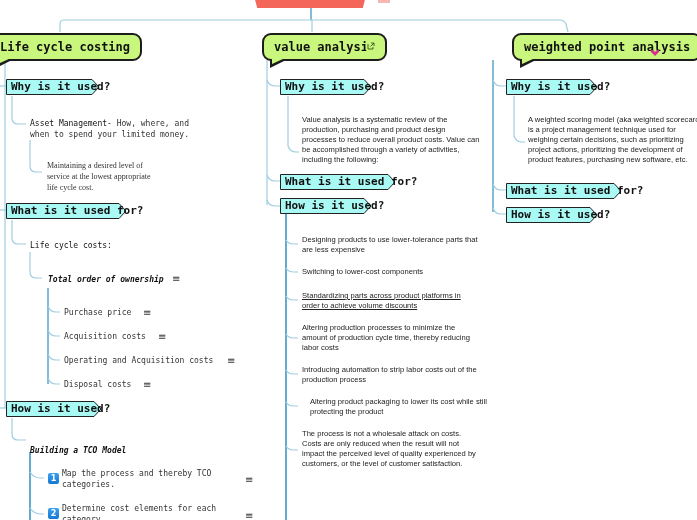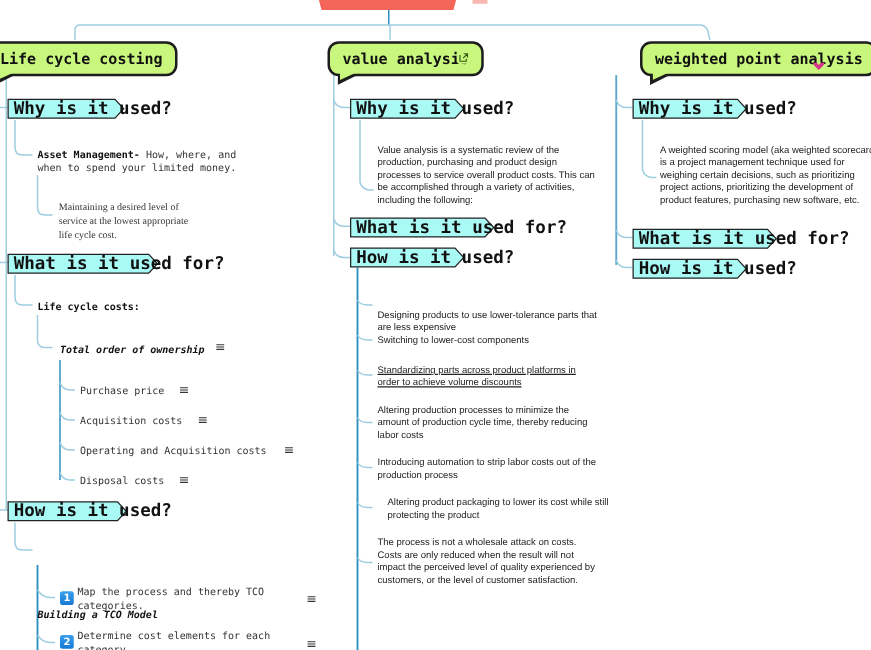--- a/index.html
+++ b/index.html
@@ -32,29 +32,29 @@
       background: #1d1d1d; clip-path: polygon(0 0, 100% 0, 0 100%);
     }
     .bubble::before {
       content: ""; position: absolute; left: 8px; bottom: -5px; width: 13px; height: 6px;
       background: #c9f77d; clip-path: polygon(0 0, 100% 0, 0 100%); z-index: 1;
     }
 
     
     .tag {
       position: absolute; height: 32px; line-height: 16px;
-      font-family: "DejaVu Sans Mono", monospace; font-weight: bold; font-size: 14px;
+      font-family: "DejaVu Sans Mono", monospace; font-weight: bold; font-size: 11px;
       color: #111; white-space: nowrap; padding-left: 5px;
     }
     .tag svg { position: absolute; left: 0; top: 0; overflow: visible; }
     .tag span { position: relative; }
 
     .mono { font-family: "DejaVu Sans Mono", monospace; font-size: 8px; color: #333; line-height: 11px; }
     .sans { font-family: "Liberation Sans", sans-serif; font-size: 7.6px; color: #222; line-height: 10px; }
-    .bold { font-weight: bold; color: #111; text-align: center; }
+    .bold { font-weight: normal; color: #111; text-align: center; }
     .ital { font-style: italic; font-weight: bold; color: #111; }
     .menu-icon { position: absolute; font-size: 10px; color: #333; font-family: "DejaVu Sans", sans-serif; line-height: 10px; }
 
     .num-badge {
       position: absolute; width: 11px; height: 11px; border-radius: 2px;
       background: linear-gradient(#3aa0ee, #1778d2); color: #fff;
       font-family: "DejaVu Sans", sans-serif; font-weight: bold; font-size: 8px; line-height: 11px; text-align: center;
     }
     .ext-icon {
       position: absolute; left: 366px; top: 41px; width: 10px; height: 10px;
@@ -157,21 +157,21 @@
 <div class="abs mono" style="left:64px; top:379px;">Disposal costs</div>
 <div class="menu-icon" style="left:143px; top:380px;">≡</div>
 
 <div class="tag" style="left:6px; top:401px;">
   <svg width="97" height="16">
       <polygon points="0.5,0.5 88,0.5 95,8 88,15.5 0.5,15.5" fill="#a9f9f5" stroke="#222" stroke-width="1"></polygon>
     </svg>
   <span>How is it used?</span>
 </div>
 
-<div class="abs mono ital" style="left:30px; top:445px;margin-top:41px;">Building a TCO Model</div>
+<div class="abs mono ital" style="left:30px; top:445px;">Building a TCO Model</div>
 
 <div class="num-badge" style="left:48px; top:473px;">1</div>
 <div class="abs mono" style="left:62px; top:468px; white-space:pre;">Map the process and thereby TCO
 categories.</div>
 <div class="menu-icon" style="left:245px; top:475px;">≡</div>
 
 <div class="num-badge" style="left:48px; top:508px;">2</div>
 <div class="abs mono" style="left:62px; top:503px; white-space:pre;">Determine cost elements for each
 category.</div>
 <div class="menu-icon" style="left:245px; top:511px;">≡</div>
@@ -185,37 +185,37 @@
     </svg>
 </div>
 
 <div class="tag" style="left:280px; top:79px;">
   <svg width="93" height="16">
       <polygon points="0.5,0.5 84,0.5 91,8 84,15.5 0.5,15.5" fill="#a9f9f5" stroke="#222" stroke-width="1"></polygon>
     </svg>
   <span>Why is it used?</span>
 </div>
 
-<div class="abs sans" style="left:302px; top:115px; width:180px;">Value analysis is a systematic review of the production, purchasing and product design processes to service overall product costs. This can be accomplished through a variety of activities, including the following:</div>
+<div class="abs sans" style="left:302px; top:115px; width:180px;">Value analysis is a systematic review of the production, purchasing and product design processes to reduce overall product costs. Value can be accomplished through a variety of activities, including the following:</div>
 
 <div class="tag" style="left:280px; top:174px;">
   <svg width="117" height="16">
       <polygon points="0.5,0.5 108,0.5 115,8 108,15.5 0.5,15.5" fill="#a9f9f5" stroke="#222" stroke-width="1"></polygon>
     </svg>
   <span>What is it used for?</span>
 </div>
 
 <div class="tag" style="left:280px; top:198px;">
   <svg width="93" height="16">
       <polygon points="0.5,0.5 84,0.5 91,8 84,15.5 0.5,15.5" fill="#a9f9f5" stroke="#222" stroke-width="1"></polygon>
     </svg>
   <span>How is it used?</span>
 </div>
 
-<div class="abs sans" style="left:302px; top:235px; width:178px;margin-top:12px;">Designing products to use lower-tolerance parts that are less expensive</div>
+<div class="abs sans" style="left:302px; top:235px; width:178px;">Designing products to use lower-tolerance parts that are less expensive</div>
 <div class="abs sans" style="left:302px; top:267px; width:178px;">Switching to lower-cost components</div>
 <div class="abs sans" style="left:302px; top:291px; width:178px;text-decoration:underline;">Standardizing parts across product platforms in order to achieve volume discounts</div>
 <div class="abs sans" style="left:302px; top:323px; width:178px;">Altering production processes to minimize the amount of production cycle time, thereby reducing labor costs</div>
 <div class="abs sans" style="left:302px; top:365px; width:178px;">Introducing automation to strip labor costs out of the production process</div>
 <div class="abs sans" style="left:310px; top:397px; width:178px;">Altering product packaging to lower its cost while still protecting the product</div>
 <div class="abs sans" style="left:302px; top:429px; width:178px;">The process is not a wholesale attack on costs. Costs are only reduced when the result will not impact the perceived level of quality experienced by customers, or the level of customer satisfaction.</div>
 
 <div class="bubble" style="left:476px; top:33px;margin-left:36px;">
   <span>weighted point analysis</span>
 </div>

